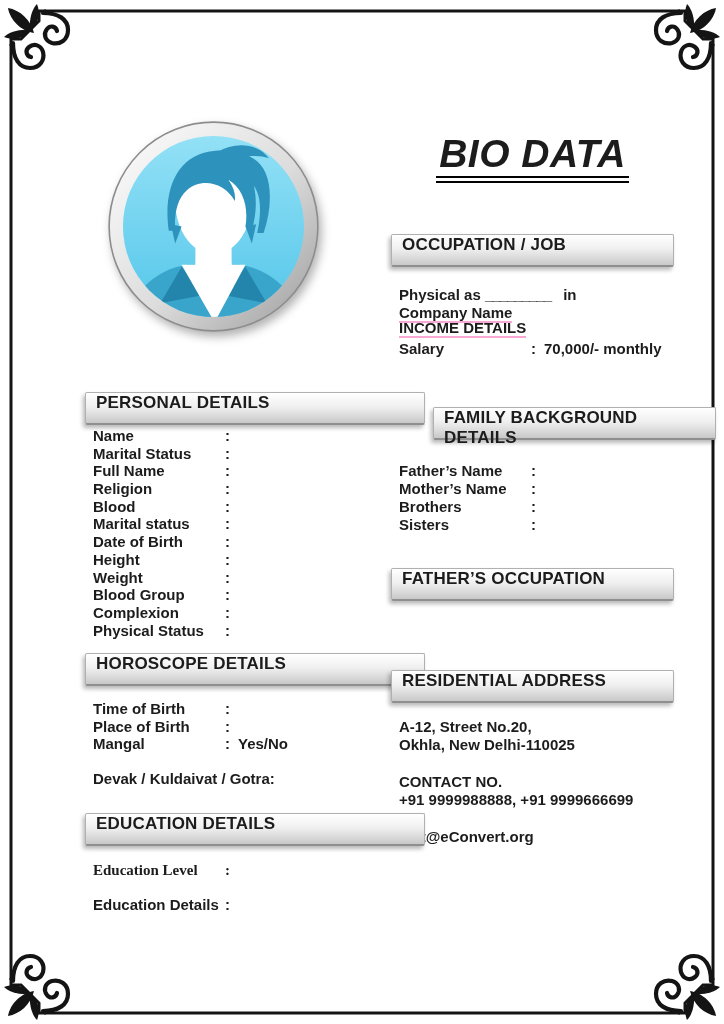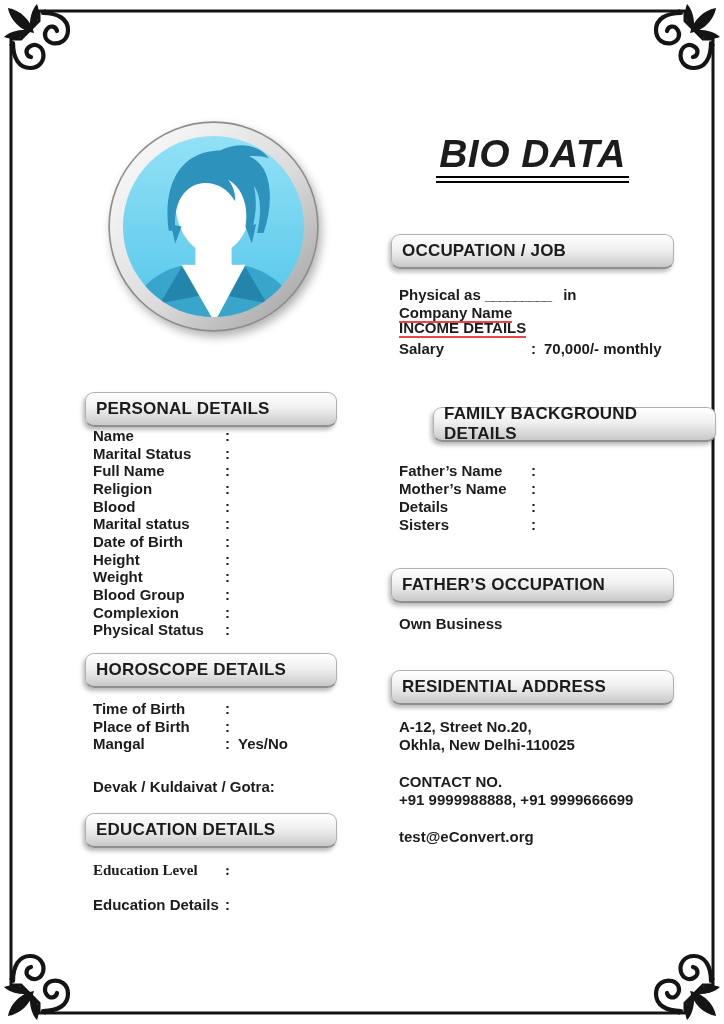--- a/index.html
+++ b/index.html
@@ -6,30 +6,30 @@
   .page{position:relative;width:724px;height:1024px;background:#ffffff;overflow:hidden;
         font-family:"Liberation Sans",sans-serif;color:#1c1c1c;font-weight:700;}
   svg.frame{position:absolute;left:0;top:0;}
   .avatar{position:absolute;left:107px;top:120px;width:213px;height:213px;
           filter:drop-shadow(3px 5px 5px rgba(0,0,0,0.30));}
   .title{position:absolute;left:391px;top:132px;width:283px;text-align:center;
          font-size:39px;letter-spacing:0.5px;font-style:italic;}
   .title span{border-bottom:7px double #000;padding:0 3px 1px;}
   .bar{position:absolute;width:283px;height:33px;box-sizing:border-box;
        background:linear-gradient(180deg,#ffffff 0%,#f0f0f0 45%,#d9d9d9 78%,#c8c8c8 100%);
-       border:1px solid #b0b0b0;border-bottom:2px solid #8f8f8f;border-radius:9px;
+       border:1px solid #b0b0b0;border-bottom:2px solid #8f8f8f;border-radius:2px;
        box-shadow:-2px 3px 4px rgba(0,0,0,0.28), inset 0 1px 0 #ffffff;
-       display:flex;align-items:center;padding:16px 10px;font-size:17px;letter-spacing:0.2px;}
-  .bar.left{width:252px;}
+       display:flex;padding:0 10px;font-size:17px;letter-spacing:0.2px;}
+  .bar.left{width:340px;}
   .block{position:absolute;font-size:15px;line-height:18px;}
-  .rows .row{display:flex;align-items:center;height:17.7px;}
+  .rows .row{display:flex;height:17.7px;}
   .rows.fam .row{height:18px;}
   .row .lbl{width:132px;}
   .row .val{margin-left:8px;}
-  .uline{border-bottom:2px solid #ef4444;display:inline-block;line-height:16px;}
+  .uline{border-bottom:2px solid #f9a8d4;display:inline-block;line-height:16px;}
   .blank{letter-spacing:-1px;}
   .inword{margin:0 2px 0 8px;}
 </style>
 </head>
 <body>
 
 <div class="page">
 
   <svg class="frame" width="724" height="1024" viewBox="0 0 724 1024">
     <defs>
@@ -178,37 +178,34 @@
         <span class="lbl">Father’s Name</span>
         <span>:</span>
         <span class="val"></span>
       </div>
     <div class="row">
         <span class="lbl">Mother’s Name</span>
         <span>:</span>
         <span class="val"></span>
       </div>
     <div class="row">
-        <span class="lbl">Details</span>
+        <span class="lbl">Brothers</span>
         <span>:</span>
         <span class="val"></span>
       </div>
     <div class="row">
         <span class="lbl">Sisters</span>
         <span>:</span>
         <span class="val"></span>
       </div>
   </div>
 
   <div class="bar" style="left:391px;top:568px;">
     <span>FATHER’S OCCUPATION</span>
   </div>
-  <div class="block" style="left:399px;top:615px;width:275px;">
-    <span>Own Business</span>
-  </div>
 
   <div class="bar left" style="left:85px;top:653px;">
     <span>HOROSCOPE DETAILS</span>
   </div>
   <div class="block rows" style="left:93px;top:700px;width:272px;">
     <div class="row">
         <span class="lbl">Time of Birth</span>
         <span>:</span>
         <span class="val"></span>
       </div>
@@ -216,21 +213,21 @@
         <span class="lbl">Place of Birth</span>
         <span>:</span>
         <span class="val"></span>
       </div>
     <div class="row">
         <span class="lbl">Mangal</span>
         <span>:</span>
         <span class="val">Yes/No</span>
       </div>
   </div>
-  <div class="block" style="left:93px;top:770px;width:272px;margin-top:8px;">
+  <div class="block" style="left:93px;top:770px;width:272px;">
     <span>Devak / Kuldaivat / Gotra:</span>
   </div>
 
   <div class="bar" style="left:391px;top:670px;">
     <span>RESIDENTIAL ADDRESS</span>
   </div>
   <div class="block" style="left:399px;top:718px;width:275px;">
     <div>A-12, Street No.20,</div>
     <div>Okhla, New Delhi-110025</div>
   </div>

